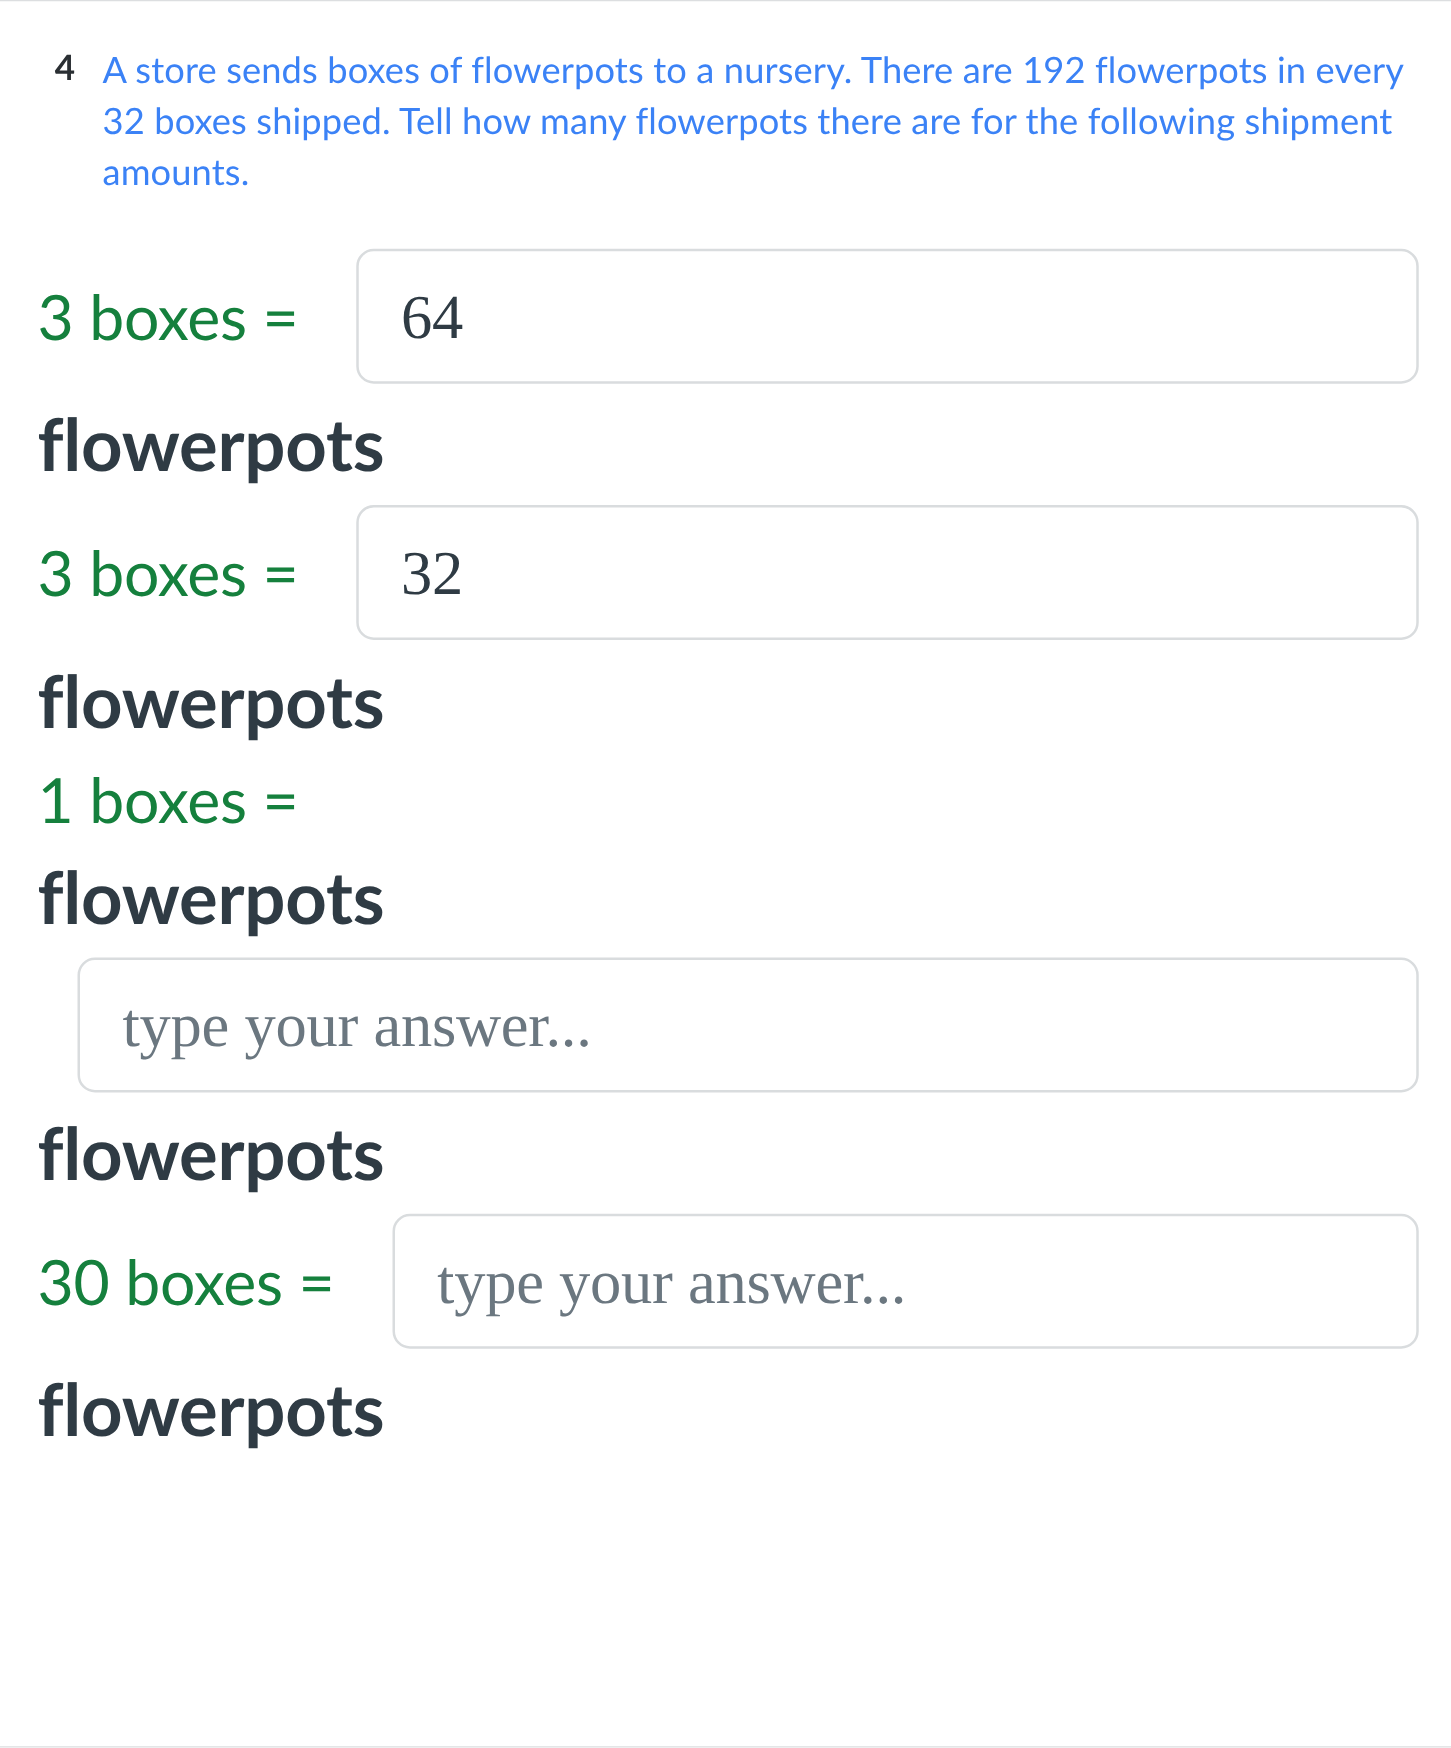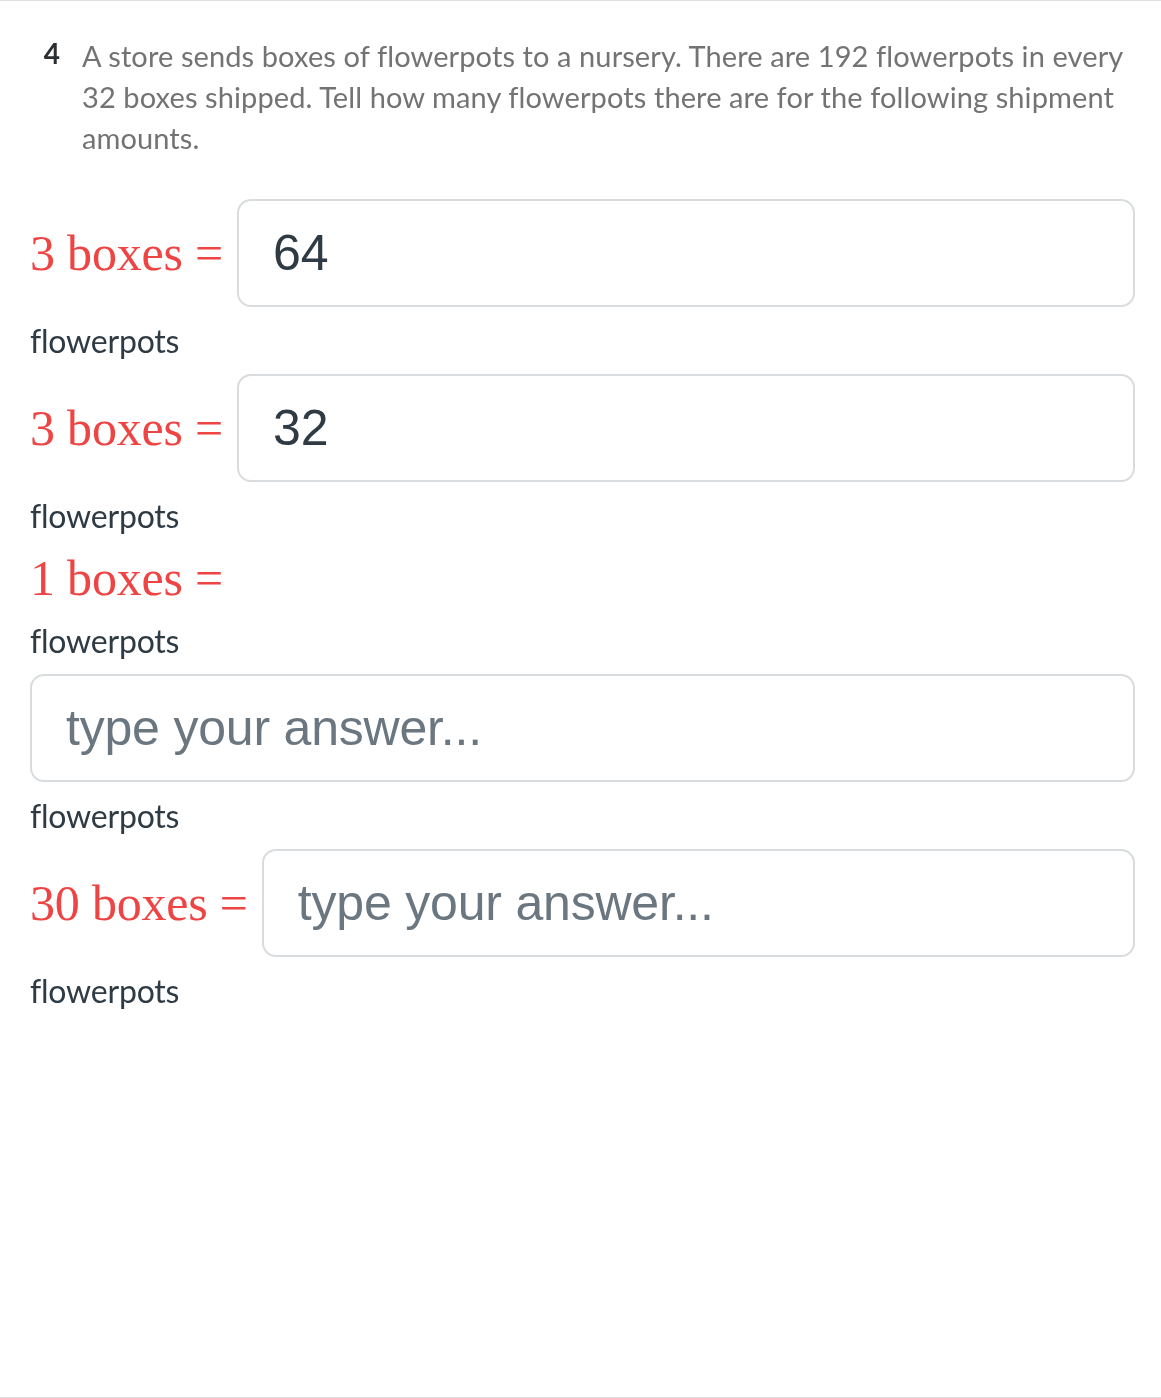--- a/index.html
+++ b/index.html
@@ -25,64 +25,64 @@
     .qnum {
       font-size: 28px;
       font-weight: 700;
       color: #2a2f33;
       line-height: 1.35;
       min-width: 20px;
       text-align: right;
     }
     .qtext {
       font-size: 29px;
-      color: #737373;
+      color: #3b82f6;
       line-height: 1.42;
       font-weight: 400;
       letter-spacing: 0.1px;
     }
     .rows {
       padding-left: 4px;
     }
     .row {
       display: flex;
       align-items: center;
       gap: 14px;
       margin-bottom: 6px;
     }
     .label {
       font-size: 50px;
-      color: #ef4444;
+      color: #15803d;
       font-weight: 400;
       white-space: nowrap;
       letter-spacing: -0.2px;
-      font-family: Liberation Serif, serif;
     }
     .answer-input {
       flex: 1;
       height: 108px;
       border: 2px solid #d9dcde;
       border-radius: 14px;
       background: #ffffff;
       font-size: 50px;
       color: #2f3b44;
       padding: 0 34px;
-      font-family: Liberation Sans, sans-serif;
+      font-family: Liberation Serif, serif;
       font-weight: 400;
       letter-spacing: -0.2px;
       min-width: 200px;
+      margin-left: 32px;
     }
     .answer-input::placeholder {
       color: #6b7780;
       opacity: 1;
     }
     .unit {
-      font-size: 32px;
+      font-size: 58px;
       color: #2f3b44;
-      font-weight: 400;
+      font-weight: 700;
       margin-bottom: 14px;
       margin-top: 14px;
       letter-spacing: -0.2px;
     }
   </style>
 </head>
 <body>
 
 <div class="page">
 

